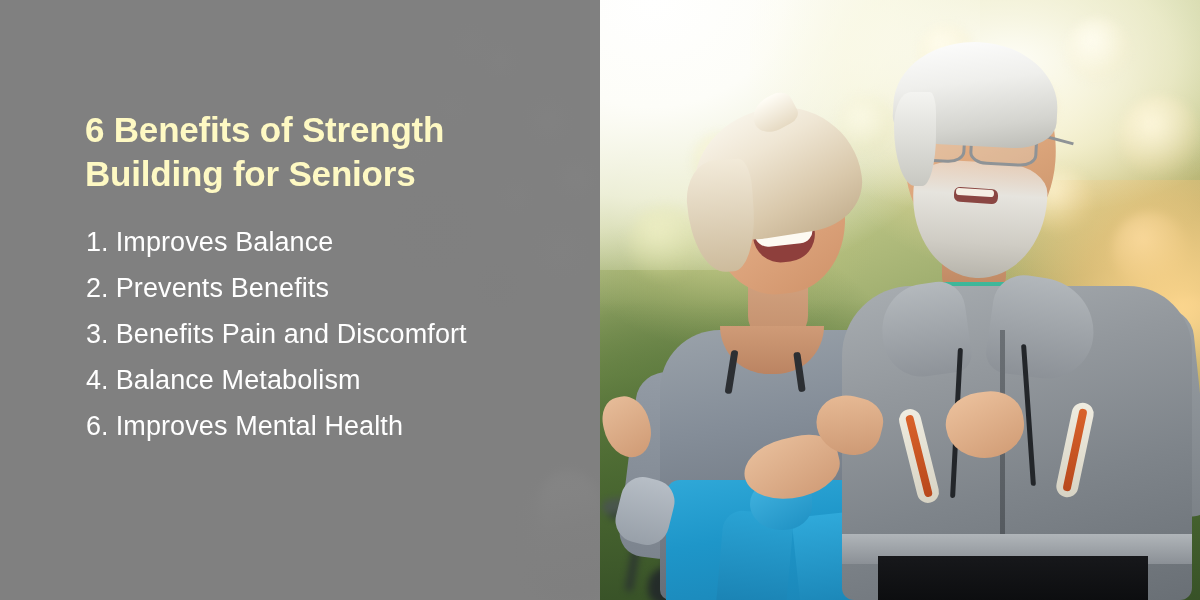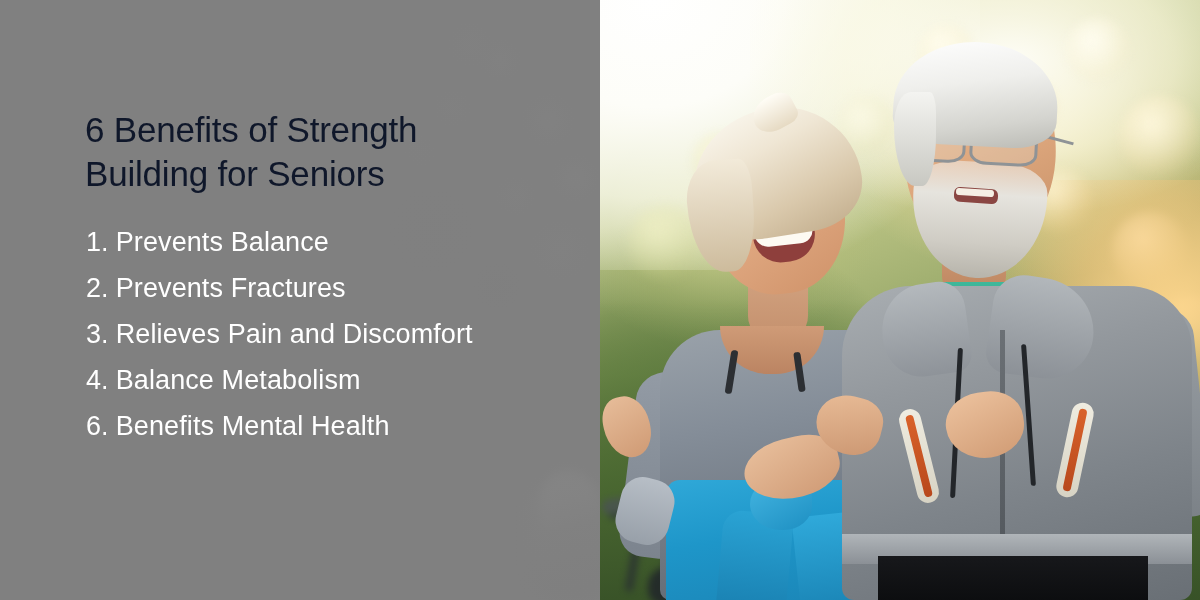--- a/index.html
+++ b/index.html
@@ -323,24 +323,24 @@
   .content {
     position: absolute;
     left: 85px; top: 0;
     width: 500px; height: 600px;
   }
   .title {
     position: absolute;
     top: 108px; left: 0;
     margin: 0;
     font-size: 35px;
-    font-weight: 400;
+    font-weight: 700;
     line-height: 1.25;
     letter-spacing: -0.2px;
-    color: #0f172a;
+    color: #fef9c3;
     max-width: 420px;
   }
   .benefits-list {
     position: absolute;
     top: 219px; left: 1px;
     margin: 0; padding: 0;
     list-style: none;
   }
   .benefits-list li {
     font-size: 27px;
@@ -457,30 +457,30 @@
     <div class="gp-texture"></div>
     <div class="gp-arm"></div>
     <div class="gp-hand"></div>
     <div class="gp-veil"></div>
   </div>
 
   <div class="content">
     <h1 class="title">6 Benefits of Strength Building for Seniors</h1>
     <ol class="benefits-list">
       <li>
-        <span class="num">1.</span><span>Prevents Balance</span>
+        <span class="num">1.</span><span>Improves Balance</span>
       </li>
       <li>
-        <span class="num">2.</span><span>Prevents Fractures</span>
+        <span class="num">2.</span><span>Prevents Benefits</span>
       </li>
       <li>
-        <span class="num">3.</span><span>Relieves Pain and Discomfort</span>
+        <span class="num">3.</span><span>Benefits Pain and Discomfort</span>
       </li>
       <li>
         <span class="num">4.</span><span>Balance Metabolism</span>
       </li>
       <li>
-        <span class="num">6.</span><span>Benefits Mental Health</span>
+        <span class="num">6.</span><span>Improves Mental Health</span>
       </li>
     </ol>
   </div>
 
 </div>
 
 </body></html>

